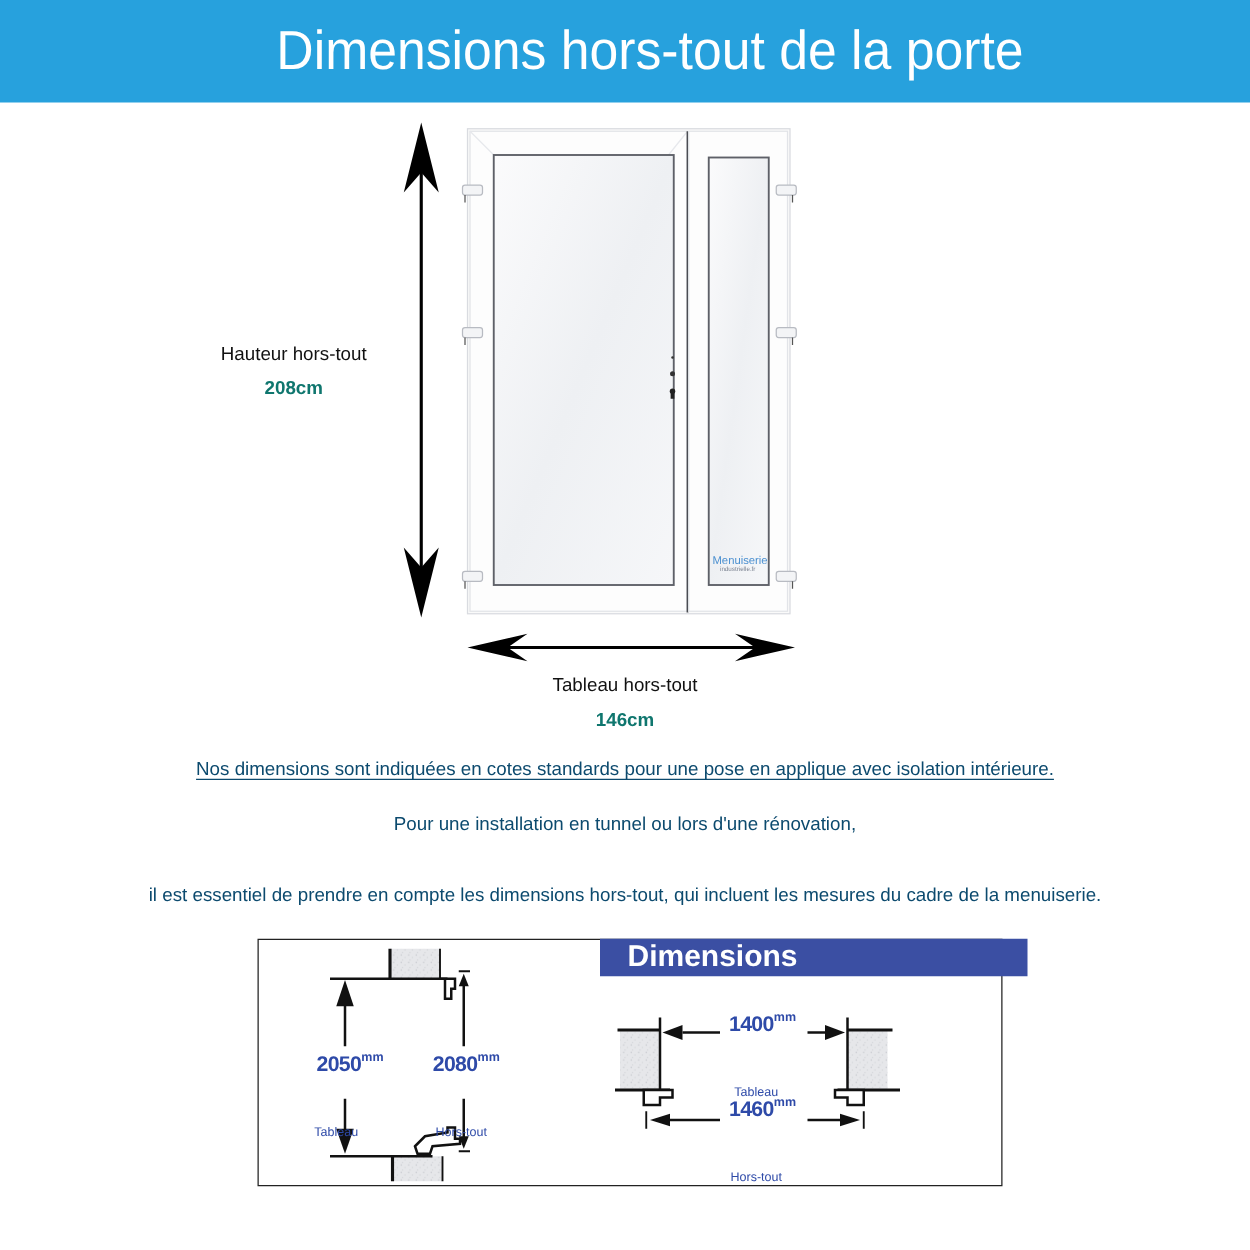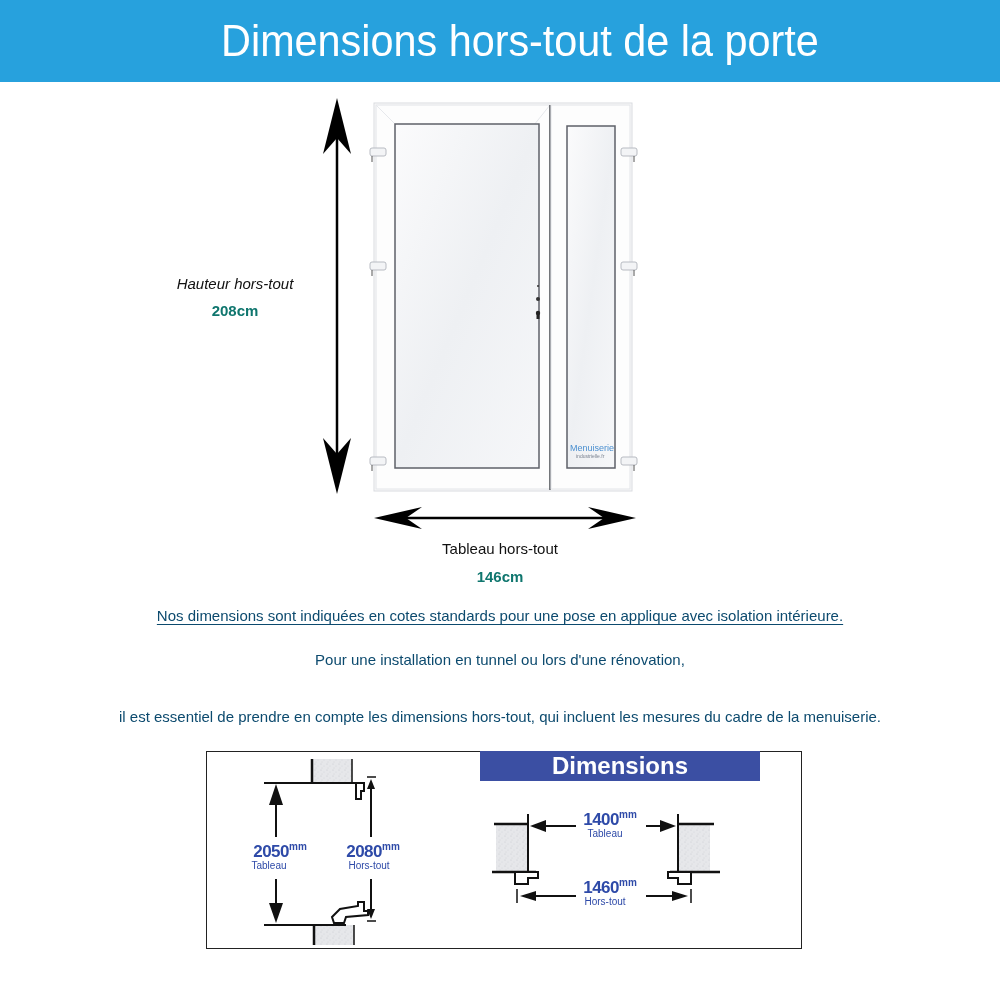--- a/index.html
+++ b/index.html
@@ -18,43 +18,43 @@
     .abs { position: absolute; }
     .label-dark { font-size: 15px; color: #111; white-space: nowrap; text-align: center; }
     .label-blue { font-size: 15px; color: #0f766e; font-weight: bold; white-space: nowrap; text-align: center; }
     .note { font-size: 15px; color: #0c4a6e; white-space: nowrap; text-align: center; left: 0; width: 1000px; }
     .note-underline { text-decoration: underline; text-underline-offset: 3px; }
     .dim-box {
       position: absolute; left: 206px; top: 751px; width: 594px; height: 196px;
       border: 1.5px solid #222; background: #fff;
     }
     .dim-header {
-      position: absolute; left: 480px; top: 751px; width: 280px; height: 30px;
-      background: #3b4fa3; display: flex; align-items: center; justify-content: center;
+      position: absolute; left: 480px; top: 751px; width: 320px; height: 30px;
+      background: #3b4fa3; display: flex; align-items: center;  padding-left: 22px;
     }
     .dim-header-text { color: #fff; font-weight: bold; font-size: 24px; }
     .dim-num { font-weight: bold; color: #2e4aa8; font-size: 17px; line-height: 19px; letter-spacing: -0.5px; }
     .dim-unit { font-weight: bold; color: #2e4aa8; font-size: 10px; vertical-align: top; position: relative; top: -1px; }
-    .dim-sub { color: #2e4aa8; font-size: 10px; line-height: 10px; }
+    .dim-sub { color: #2e4aa8; font-size: 10px; line-height: 10px; margin-top: 40px; }
     .dim-label { position: absolute; text-align: center; background: transparent; }
   </style>
 </head>
 <body>
 
 <div class="banner">
   <div class="banner-title">Dimensions hors-tout de la porte</div>
 </div>
 
 <svg class="abs" style="left:320px; top:96px;" width="34" height="400">
   <line x1="17" y1="20" x2="17" y2="380" stroke="#000" stroke-width="2.5"></line>
   <path d="M17 2 L31 58 L17 42 L3 58 Z" fill="#000"></path>
   <path d="M17 398 L31 342 L17 358 L3 342 Z" fill="#000"></path>
 </svg>
 
-<div class="abs label-dark" style="left:150px; top:275px; width:170px;font-style:italic;">Hauteur hors-tout</div>
+<div class="abs label-dark" style="left:150px; top:275px; width:170px;">Hauteur hors-tout</div>
 <div class="abs label-blue" style="left:150px; top:302px; width:170px;">208cm</div>
 
 <svg class="abs" style="left:368px; top:100px;" width="272" height="395">
   <defs>
     <linearGradient id="panelGrad" x1="0" y1="0" x2="1" y2="1">
       <stop offset="0" stop-color="#fbfbfc"></stop>
       <stop offset="0.5" stop-color="#eef0f3"></stop>
       <stop offset="1" stop-color="#f6f7f9"></stop>
     </linearGradient>
   </defs>

